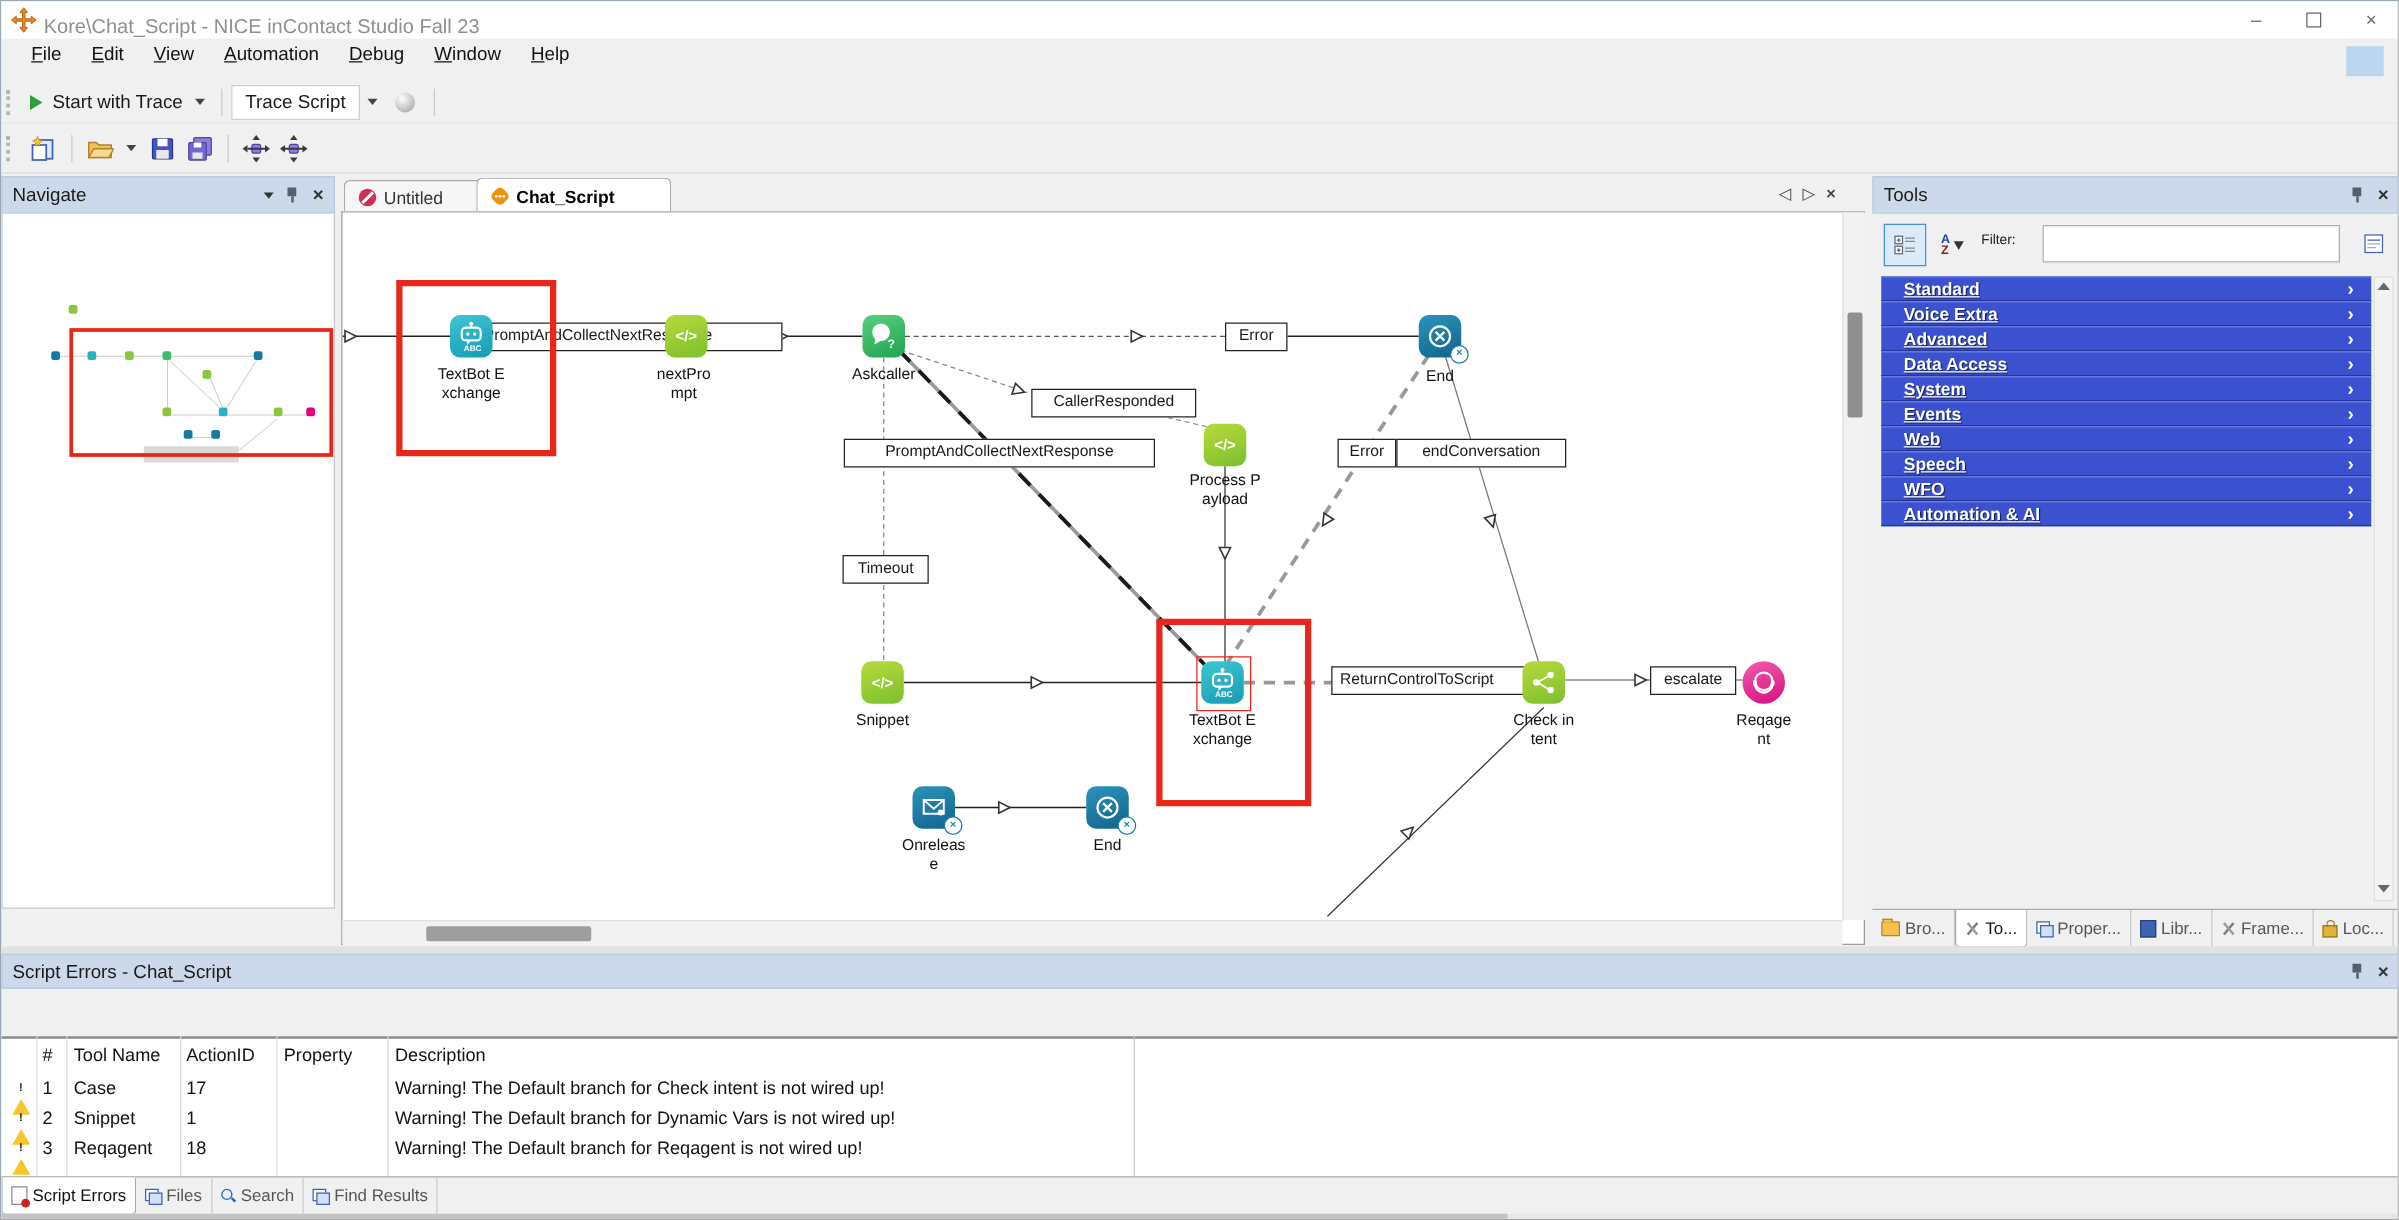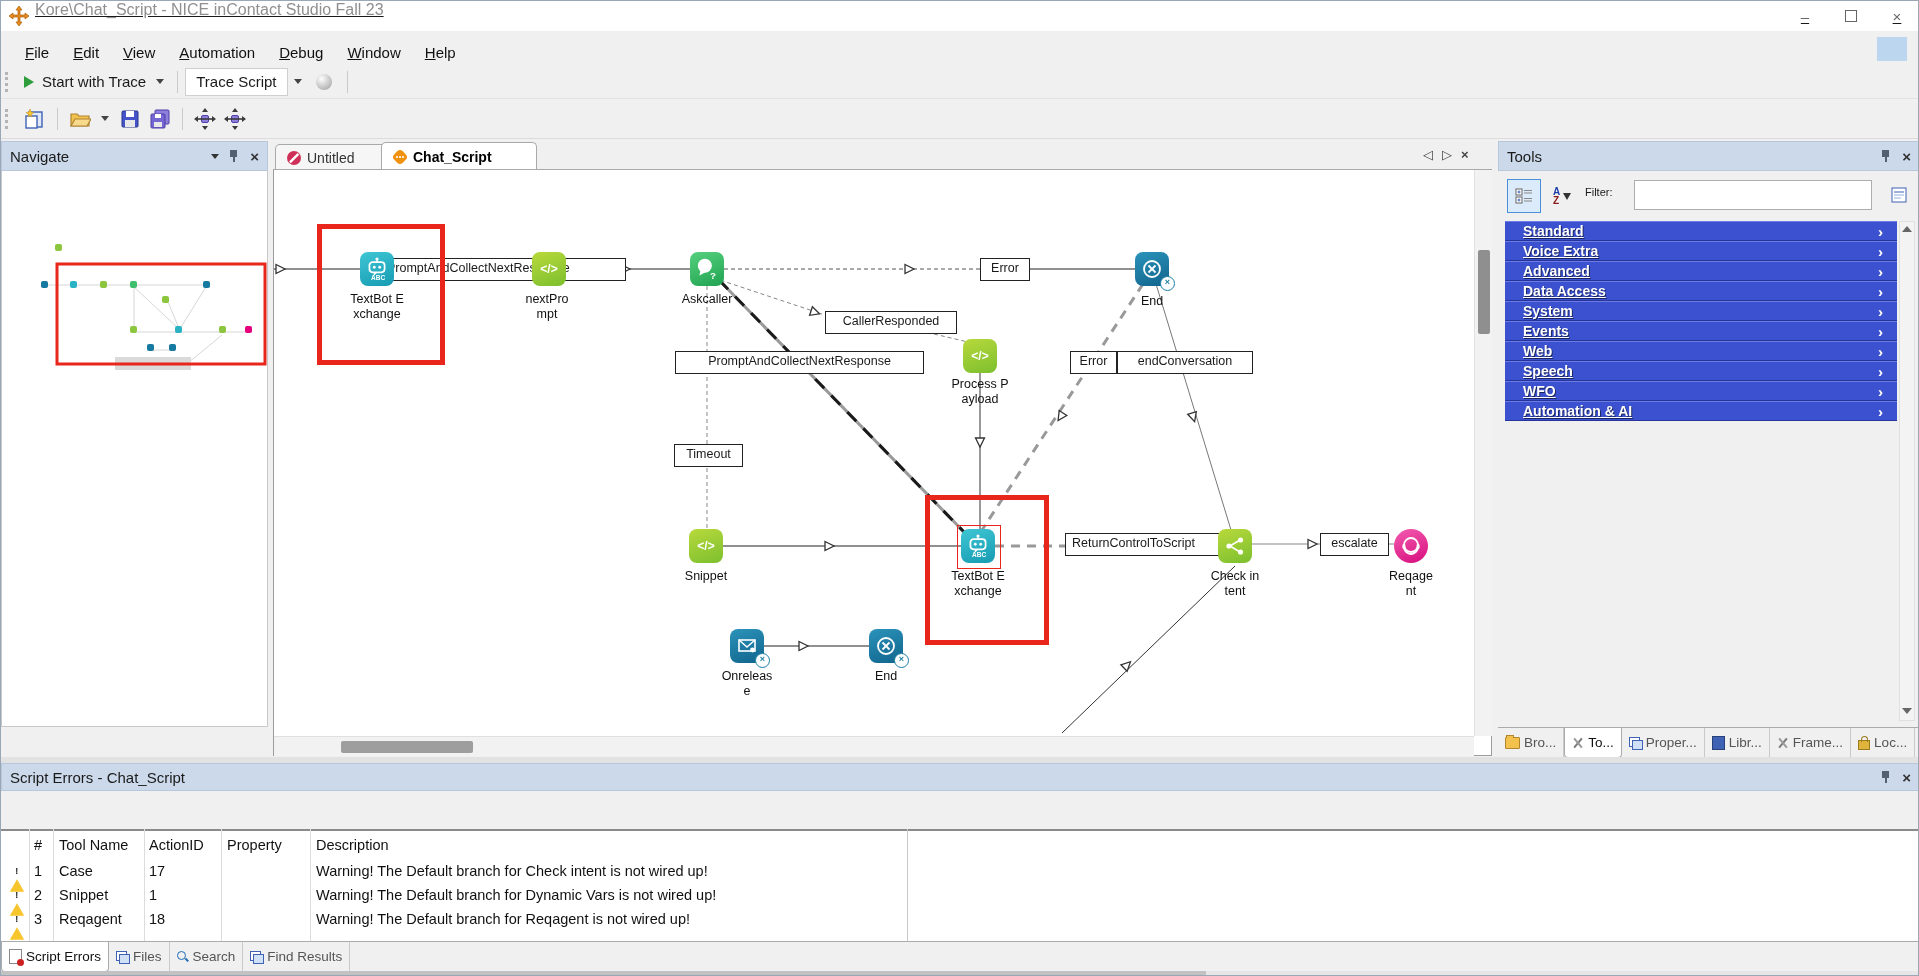--- a/index.html
+++ b/index.html
@@ -1,26 +1,26 @@
 <!DOCTYPE html>
 <html><head>
 <meta charset="utf-8">
 <style>
   html,body{margin:0;padding:0;background:#d6d6d6;}
   #app{position:relative;width:1919px;height:976px;background:#f0f0f0;
        font-family:"Liberation Sans",sans-serif;color:#1a1a1a;overflow:hidden;
        border:1px solid #9aa7b5;box-sizing:border-box;}
   .abs{position:absolute;box-sizing:border-box;}
   
-  .titlebar{left:0;top:0;width:1919px;height:30px;background:#ffffff;display:flex;align-items:flex-start;text-decoration:underline;}
+  .titlebar{left:0;top:0;width:1919px;height:30px;background:#ffffff;display:flex;align-items:flex-end;}
   .title-text{font-size:16px;color:#8f8f8f;margin-left:8px;}
   .winbtn{width:46px;height:30px;display:flex;align-items:center;justify-content:center;color:#666;font-size:15px;}
   .restore-glyph{width:10px;height:10px;border:1px solid #666;}
   
-  .menubar{left:0;top:30px;width:1919px;height:34px;background:#f0f0f0;display:flex;align-items:flex-end;padding-left:12px;}
+  .menubar{left:0;top:30px;width:1919px;height:34px;background:#f0f0f0;display:flex;align-items:flex-start;padding-left:12px;}
   .menu-item{display:inline-block;padding:4px 12px;font-size:15px;color:#111;}
   .menu-item::first-letter{text-decoration:underline;}
   .menu-indicator{left:1876px;top:36px;width:30px;height:24px;background:#bcd6f0;}
   
   .toolbar1{left:0;top:64px;width:1919px;height:34px;background:#f0f0f0;display:flex;align-items:center;border-bottom:1px solid #e3e3e3;}
   .toolbar2{left:0;top:98px;width:1919px;height:40px;background:#f0f0f0;display:flex;align-items:center;border-bottom:1px solid #dcdcdc;}
   .grip{width:6px;height:20px;border-left:3px dotted #b5b5b5;margin:0 6px 0 4px;}
   .tbsep{width:1px;height:22px;background:#c9c9c9;margin:0 7px;}
   .tb-label{font-size:15px;margin:0 4px;}
   .combo{background:#fff;border:1px solid #cfcfcf;height:26px;display:flex;align-items:center;padding:0 6px;}

